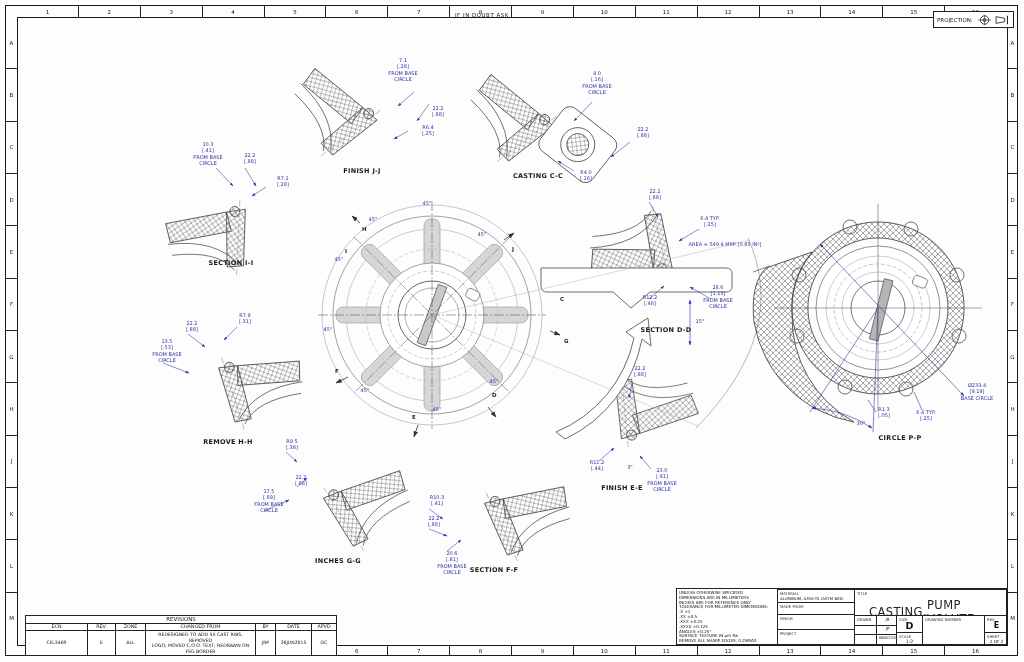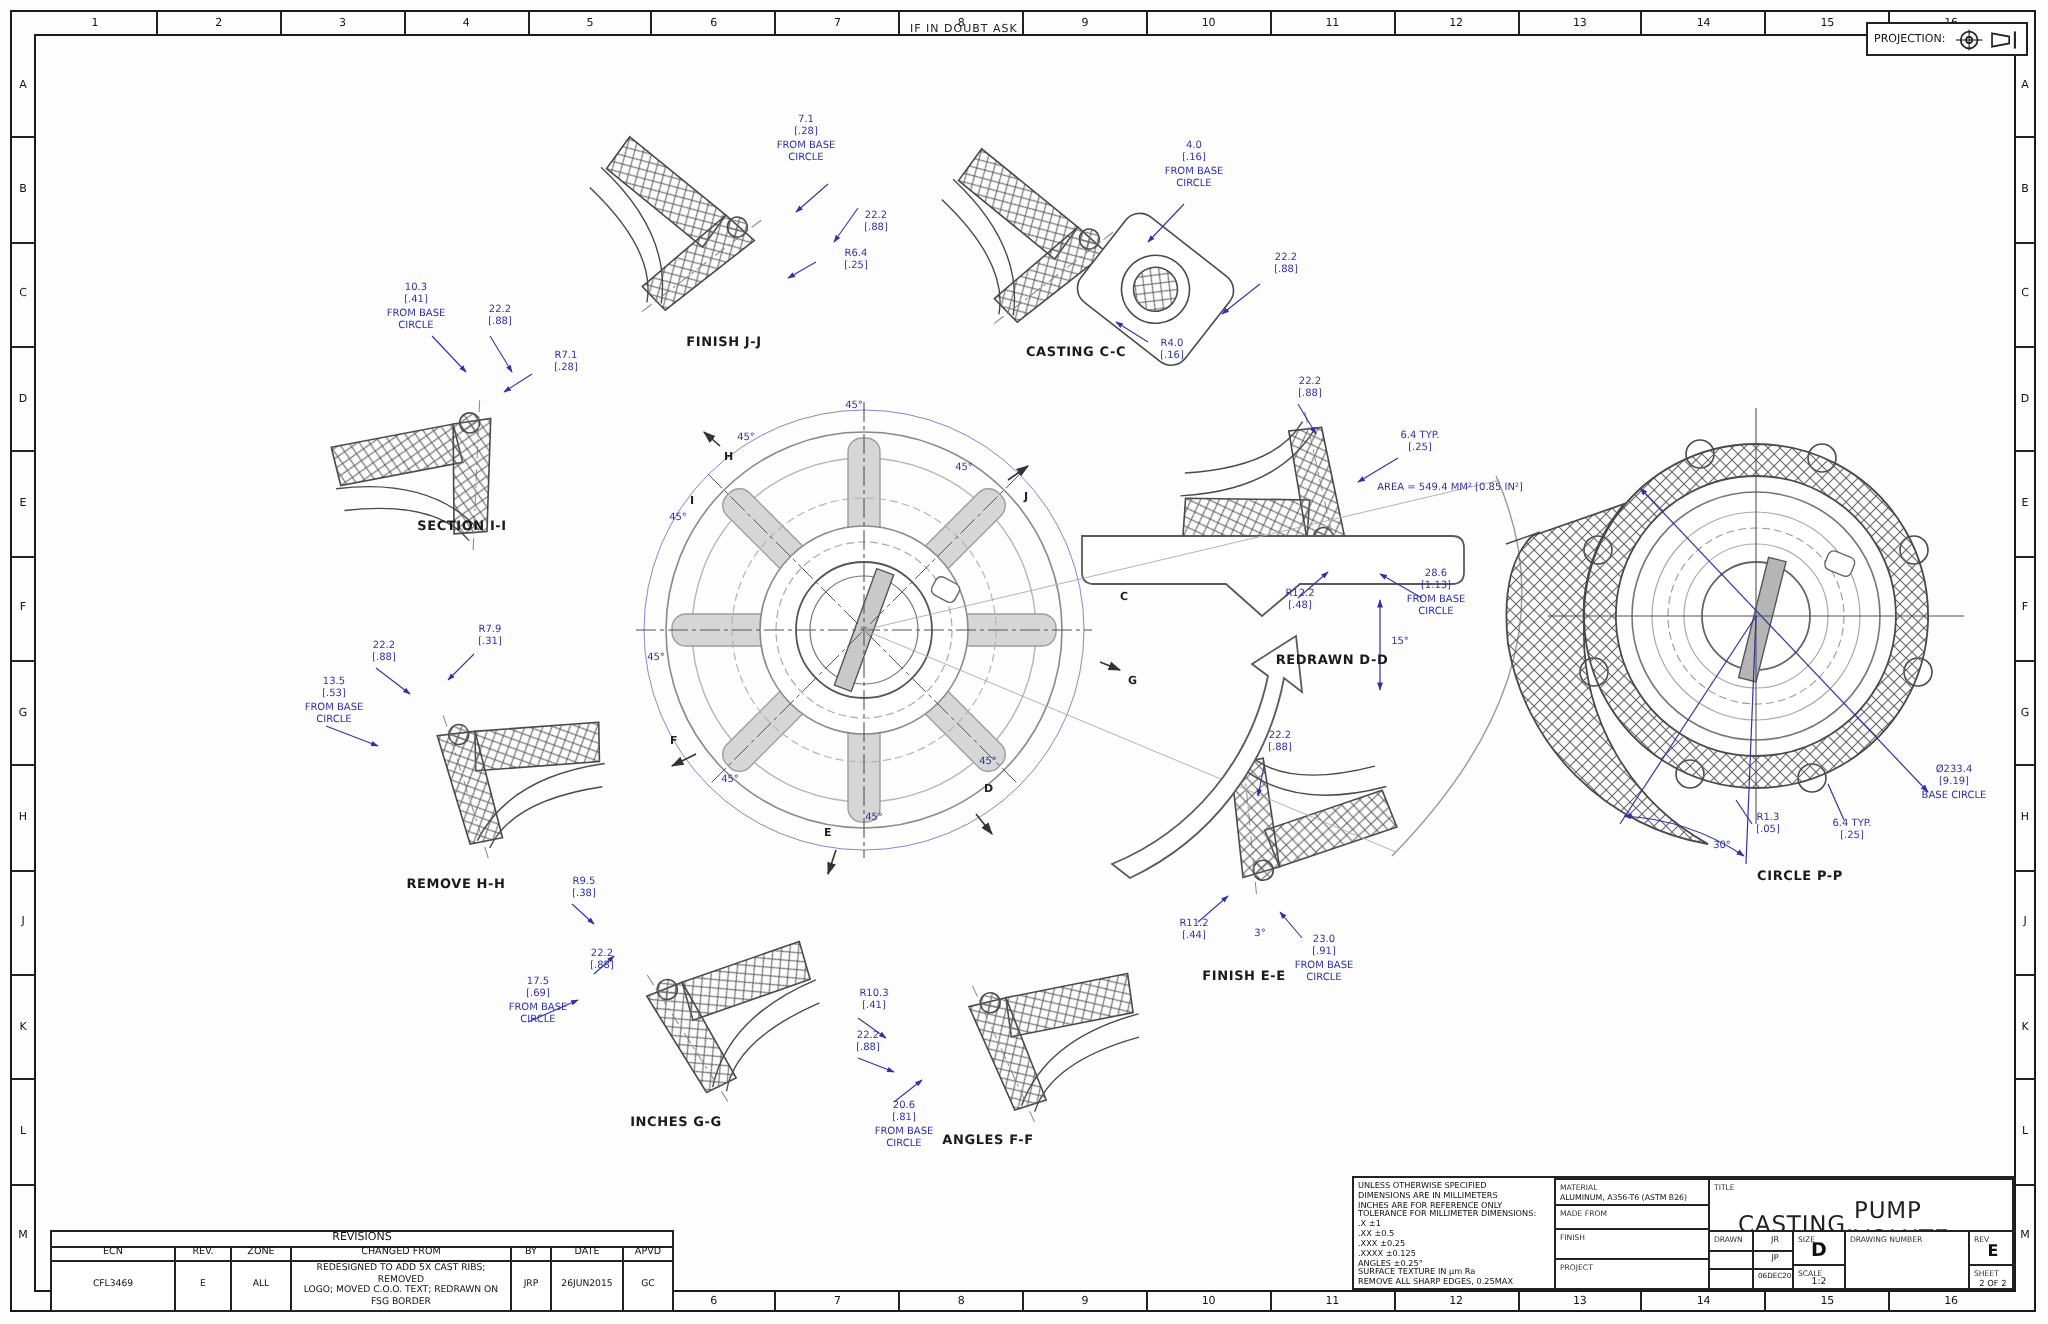--- a/index.html
+++ b/index.html
@@ -405,26 +405,26 @@
   <div class="cutletter" style="left:512px;top:246px">J</div>
   <div class="cutletter" style="left:560px;top:296px">C</div>
   <div class="cutletter" style="left:564px;top:338px">G</div>
   <div class="cutletter" style="left:492px;top:392px">D</div>
   <div class="cutletter" style="left:412px;top:414px">E</div>
   <div class="cutletter" style="left:335px;top:368px">F</div>
 
   <div class="seclabel" style="left:362px;top:167px">FINISH J-J</div>
   <div class="seclabel" style="left:538px;top:172px">CASTING C-C</div>
   <div class="seclabel" style="left:231px;top:259px">SECTION I-I</div>
-  <div class="seclabel" style="left:666px;top:326px">REDRAWN D-D</div>
+  <div class="seclabel" style="left:666px;top:326px">SECTION D-D</div>
   <div class="seclabel" style="left:900px;top:434px">CIRCLE P-P</div>
   <div class="seclabel" style="left:228px;top:438px">REMOVE H-H</div>
   <div class="seclabel" style="left:622px;top:484px">FINISH E-E</div>
   <div class="seclabel" style="left:338px;top:557px">INCHES G-G</div>
-  <div class="seclabel" style="left:494px;top:566px">ANGLES F-F</div>
+  <div class="seclabel" style="left:494px;top:566px">SECTION F-F</div>
 
   <div class="revtable">
     <div class="rt-title">REVISIONS</div>
     <div class="rev-row rev-head">
       <div class="rc1">ECN</div>
       <div class="rc2">REV.</div>
       <div class="rc3">ZONE</div>
       <div class="rc4">CHANGED FROM</div>
       <div class="rc5">BY</div>
       <div class="rc6">DATE</div>

